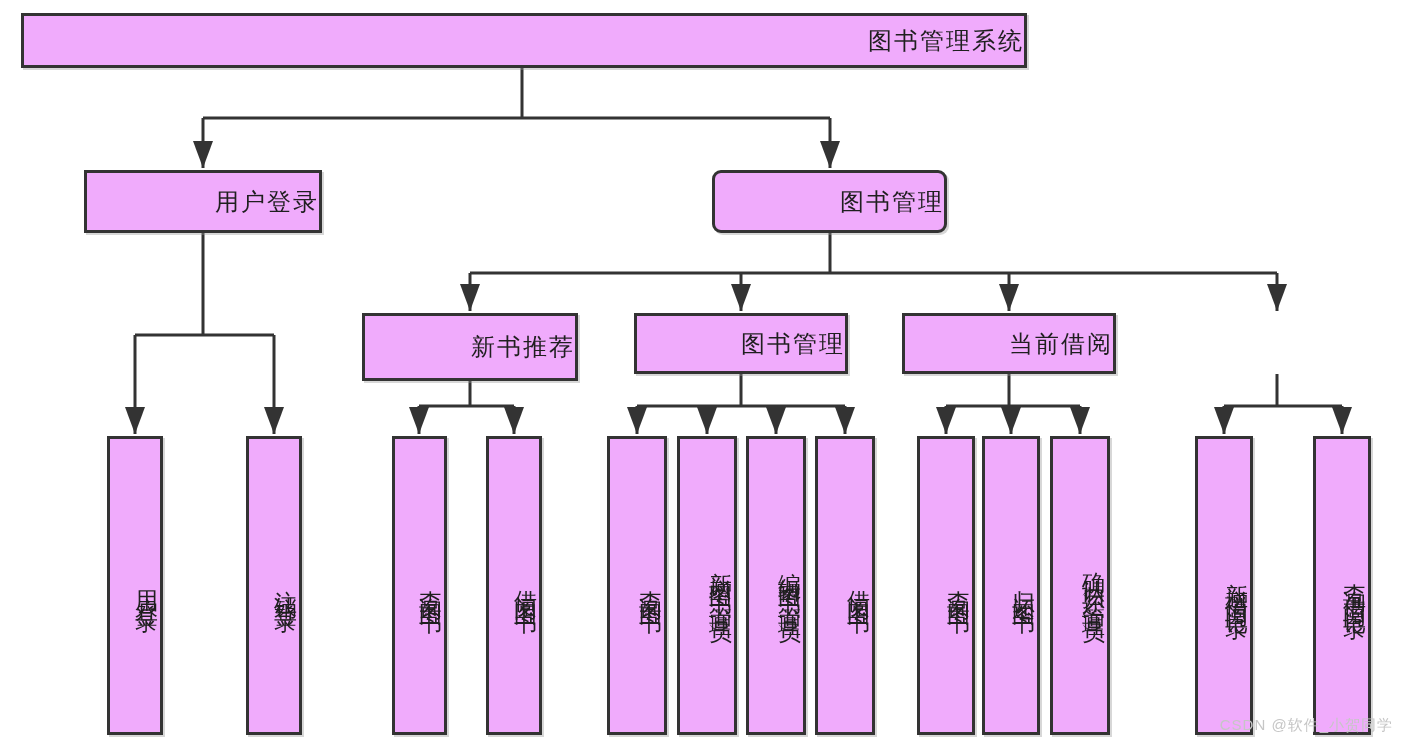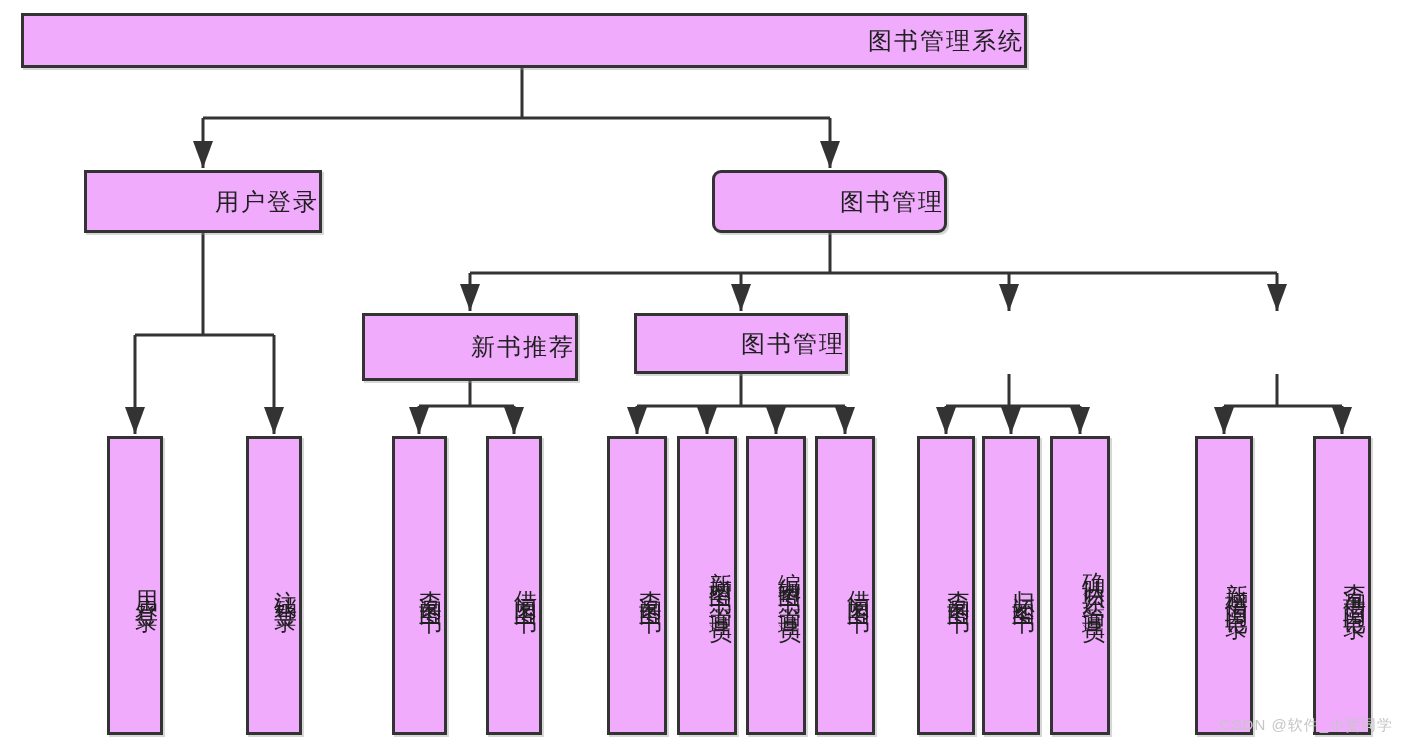--- a/index.html
+++ b/index.html
@@ -81,20 +81,23 @@
   <div class="box" style="left:712px; top:170px; width:235px; height:63px;border-radius:9px;">
     <span class="hlabel">图书管理</span>
   </div>
 
   <div class="box" style="left:362px; top:313px; width:216px; height:68px;">
     <span class="hlabel">新书推荐</span>
   </div>
   <div class="box" style="left:634px; top:313px; width:214px; height:61px;">
     <span class="hlabel">图书管理</span>
   </div>
+  <div class="box" style="left:902px; top:313px; width:214px; height:61px;">
+    <span class="hlabel">当前借阅</span>
+  </div>
 
   <div class="box" style="left:107px; top:436px; width:56px; height:299px;">
     <span class="vtext">用户登录</span>
   </div>
   <div class="box" style="left:246px; top:436px; width:56px; height:299px;">
     <span class="vtext">注销登录</span>
   </div>
 
   <div class="box" style="left:392px; top:436px; width:55px; height:299px;">
     <span class="vtext">查询图书</span>

